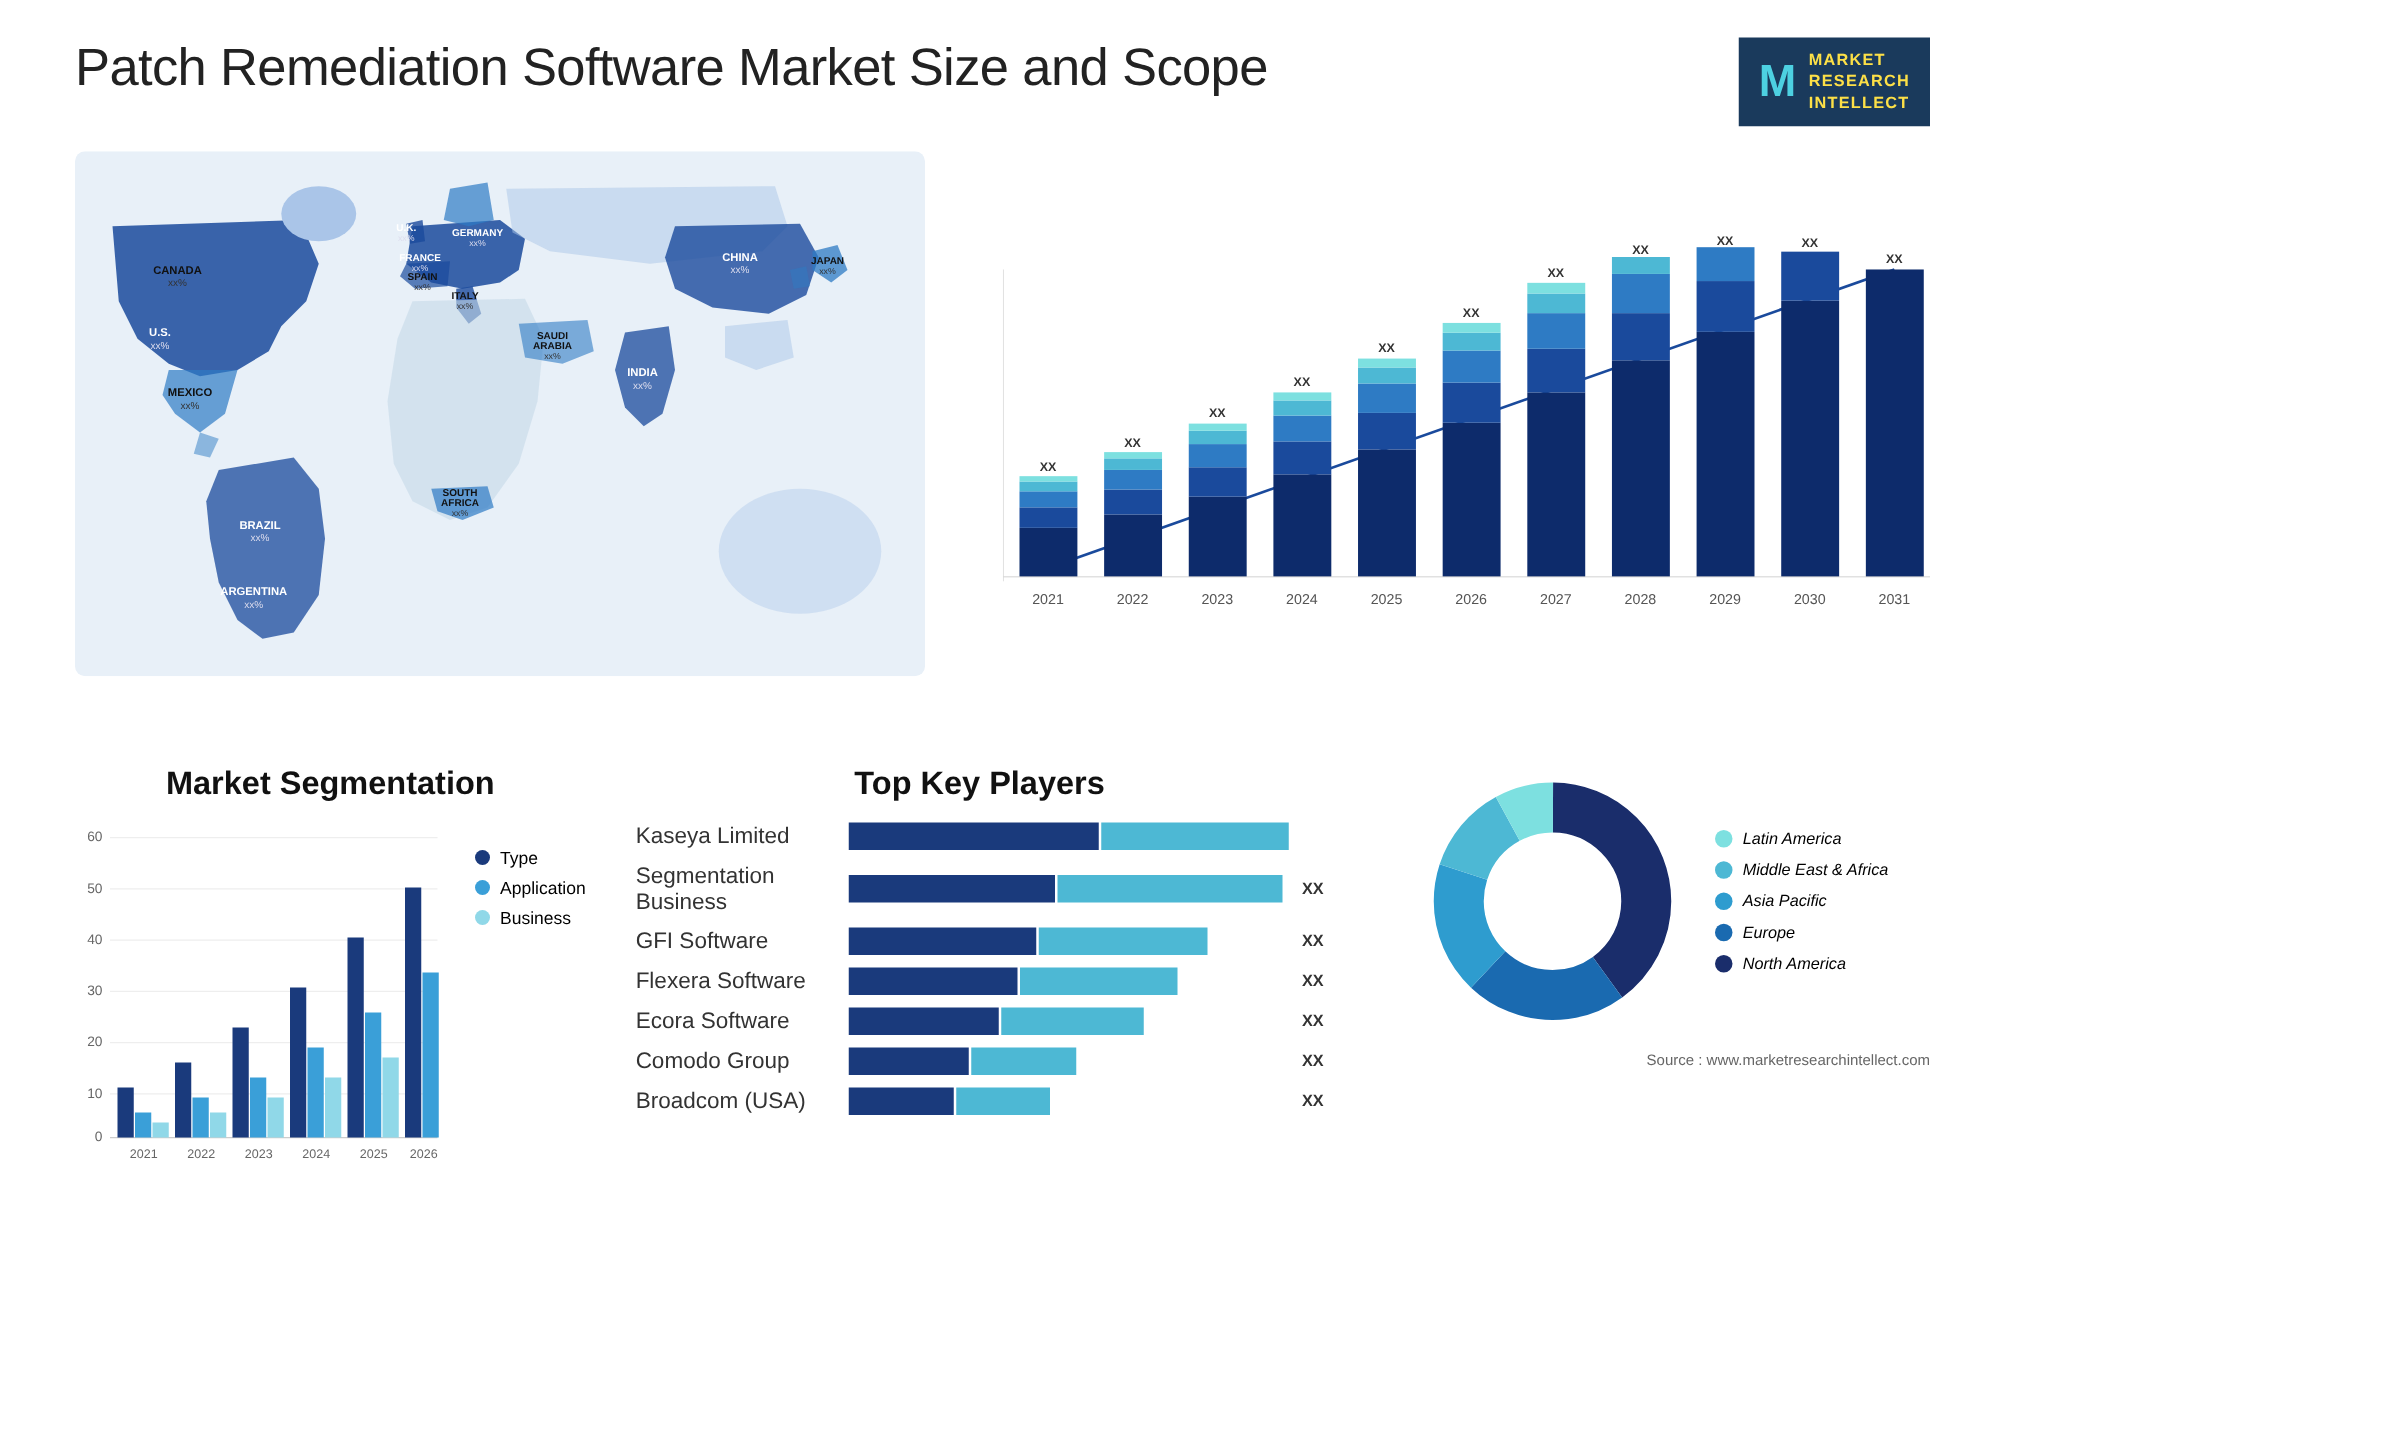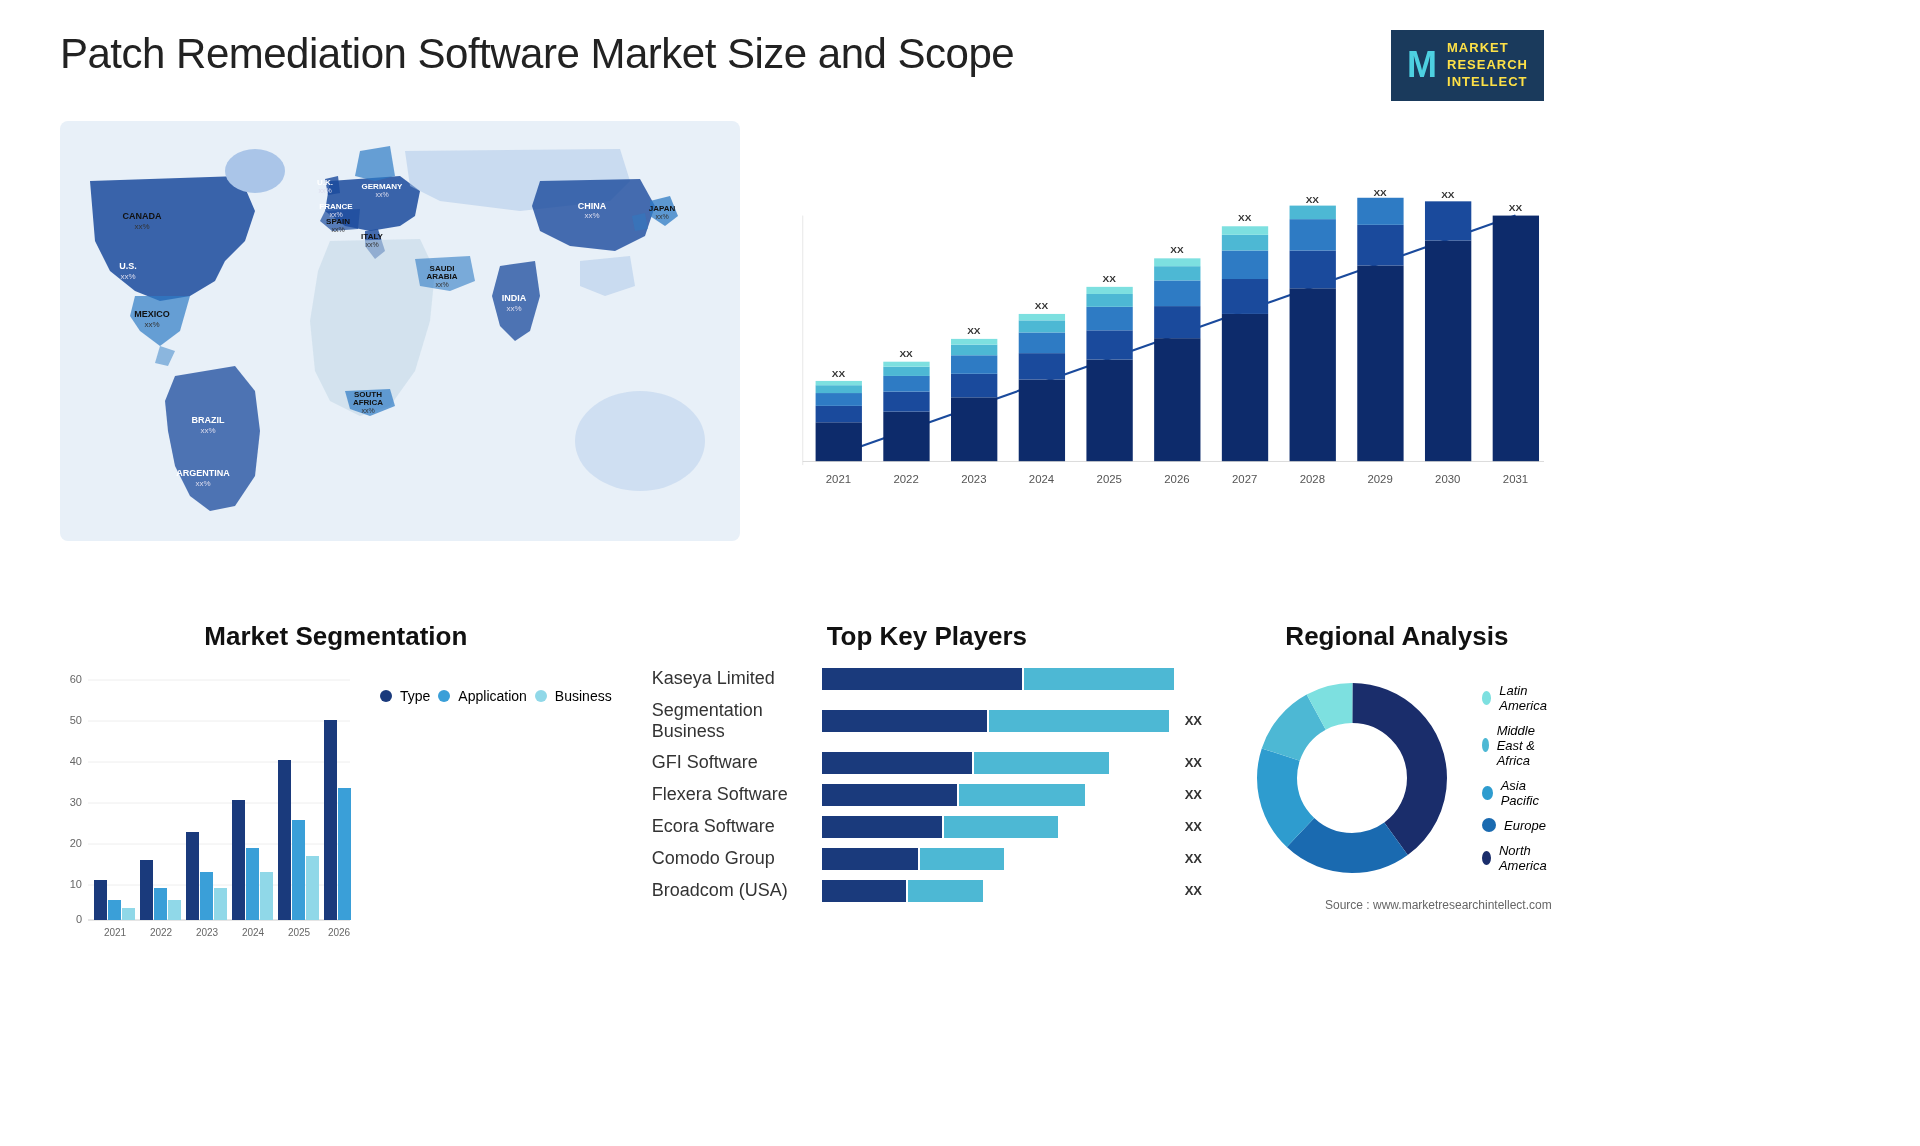--- a/index.html
+++ b/index.html
@@ -61,41 +61,41 @@
     
     .world-map-container {
       width: 680px;
       height: 420px;
       position: relative;
     }
     
     .bottom-content {
       display: flex;
       gap: 20px;
-      margin-top: 40px;
+      margin-top: 30px;
     }
     .segmentation-section {
       flex: 0 0 400px;
     }
     .key-players-section {
       flex: 0 0 580px;
     }
     .regional-section {
       flex: 1;
     }
     .section-title {
       font-size: 26px;
       font-weight: bold;
       color: #111;
       text-align: center;
       margin-bottom: 16px;
     }
     .seg-legend {
       display: flex;
-      flex-direction: row;
+      flex-direction: column;
       gap: 8px;
       margin-left: 20px;
       margin-top: 20px;
     }
     .legend-item {
       display: flex;
       align-items: center;
       gap: 8px;
       font-size: 14px;
     }
@@ -521,21 +521,20 @@
           <div class="player-bars">
             <div class="player-bar-seg" style="width:84px;background:#1a3a7c;"></div>
             <div class="player-bar-seg" style="width:75px;background:#4db8d4;"></div>
           </div>
           <div class="player-val">XX</div>
         </div>
       </div>
     </div>
 
     <div class="regional-section">
-      <div class="section-title">Regional Analysis</div>
       <div class="regional-content">
 
         <div class="donut-container">
           <svg width="220" height="220" viewBox="0 0 220 220">
 
             <circle cx="110" cy="110" r="75" fill="none" stroke="#1a2d6b" stroke-width="40" stroke-dasharray="188.4 282.6" stroke-dashoffset="117.75"></circle>
 
             <circle cx="110" cy="110" r="75" fill="none" stroke="#1a6ab0" stroke-width="40" stroke-dasharray="103.6 367.4" stroke-dashoffset="-70.65"></circle>
 
             <circle cx="110" cy="110" r="75" fill="none" stroke="#2e9ccf" stroke-width="40" stroke-dasharray="84.8 386.2" stroke-dashoffset="-174.25"></circle>

